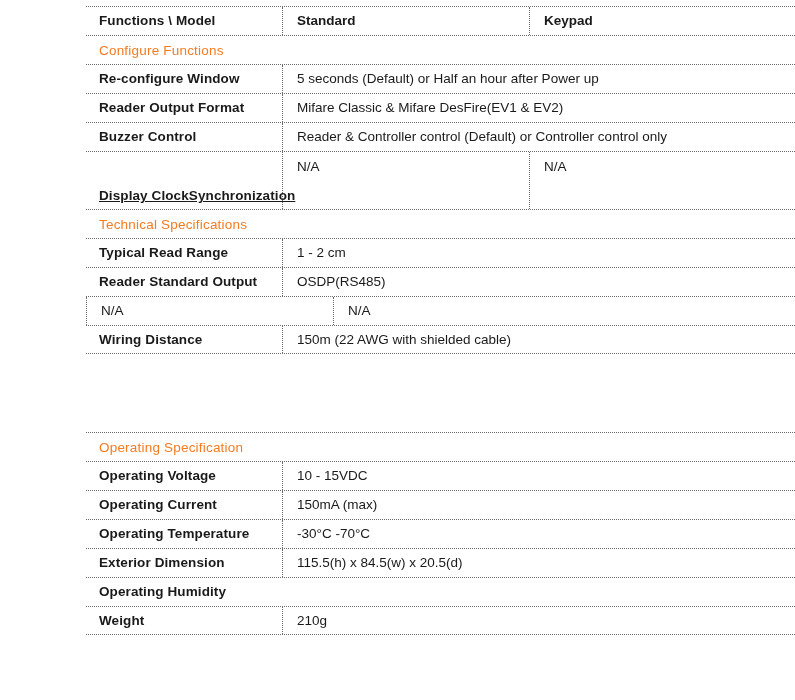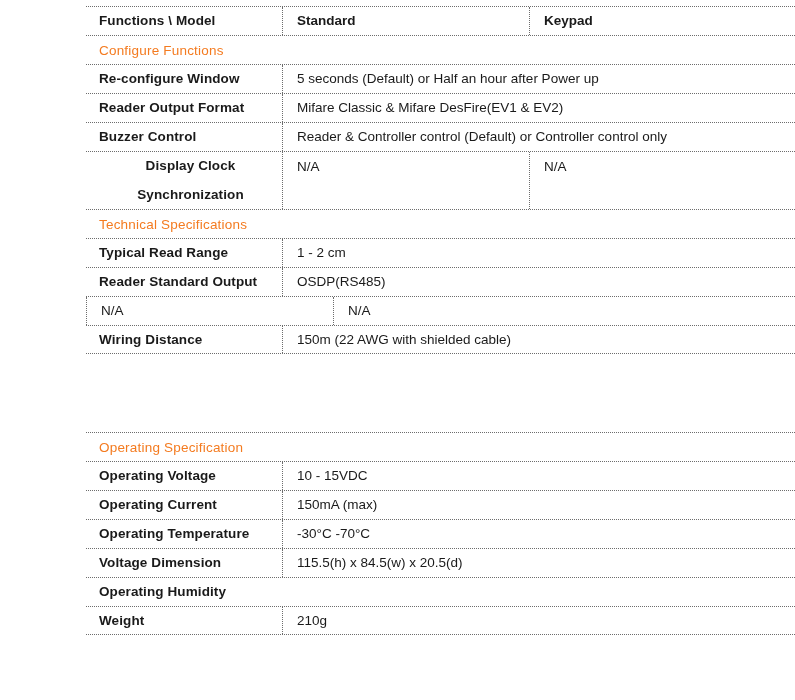--- a/index.html
+++ b/index.html
@@ -97,25 +97,26 @@
     font-weight: normal;
     font-size: 13.5px;
     color: #f47b20;
     letter-spacing: 0.2px;
     white-space: nowrap;
   }
 
   
   .spec-row.tall-row { min-height: 58px; }
   .spec-row.tall-row .cell-label {
-    align-items: center;
-    flex-direction: column;
+    align-items: flex-end;
+    flex-direction: row;
     justify-content: space-around;
     padding-top: 5px;
     padding-bottom: 5px;
+    text-decoration: underline;
   }
   .spec-row.tall-row .cell-value {
     align-items: flex-start;
     padding-top: 7px;
   }
   .label-line { display: block; line-height: 1.15; }
   .label-line + .label-line { margin-top: 11px; }
 </style>
 </head>
 <body>
@@ -200,21 +201,21 @@
       <div class="cell cell-label">Operating Current</div>
       <div class="cell cell-value">150mA (max)</div>
     </div>
 
     <div class="spec-row">
       <div class="cell cell-label">Operating Temperature</div>
       <div class="cell cell-value">-30°C -70°C</div>
     </div>
 
     <div class="spec-row">
-      <div class="cell cell-label">Voltage Dimension</div>
+      <div class="cell cell-label">Exterior Dimension</div>
       <div class="cell cell-value">115.5(h) x 84.5(w) x 20.5(d)</div>
     </div>
 
 
 
     <div class="spec-row">
       <div class="cell cell-label">Operating Humidity</div>
     </div>
 
     <div class="spec-row last-row">

